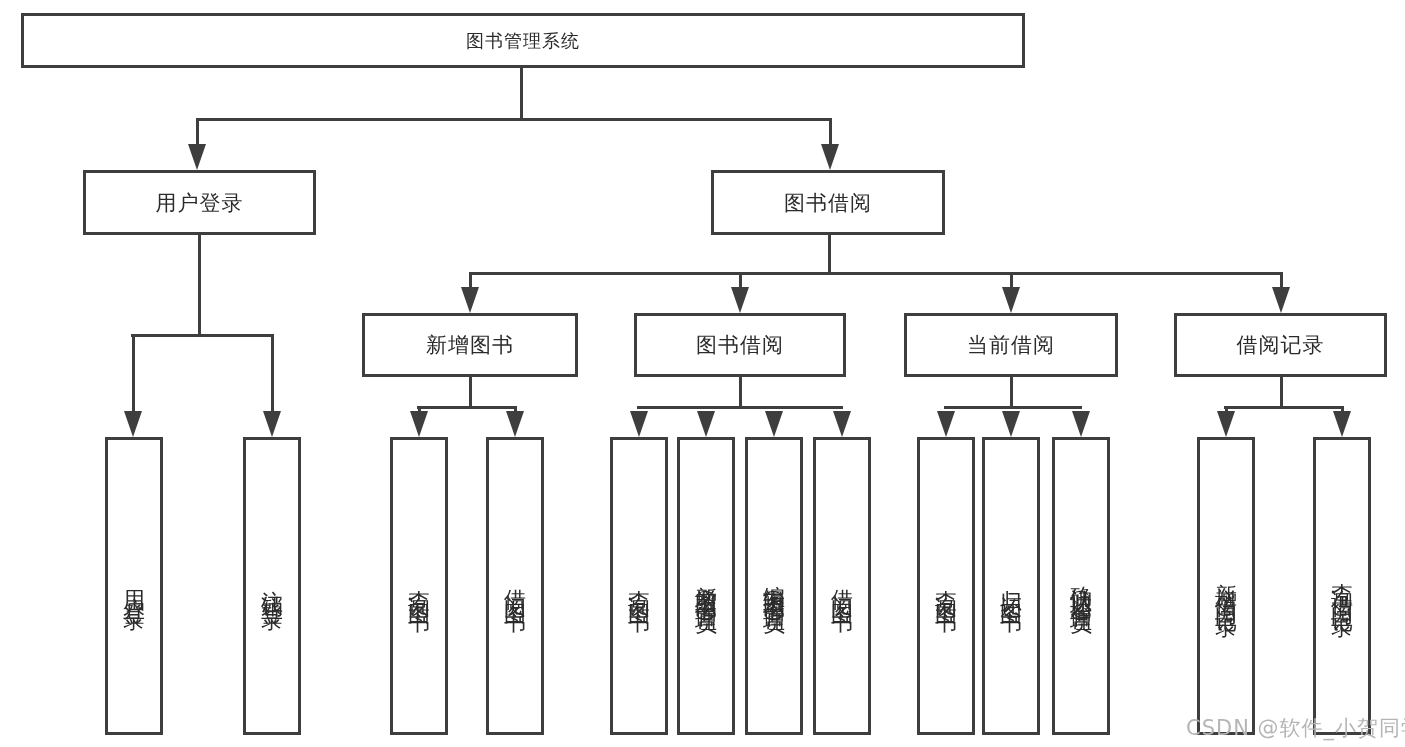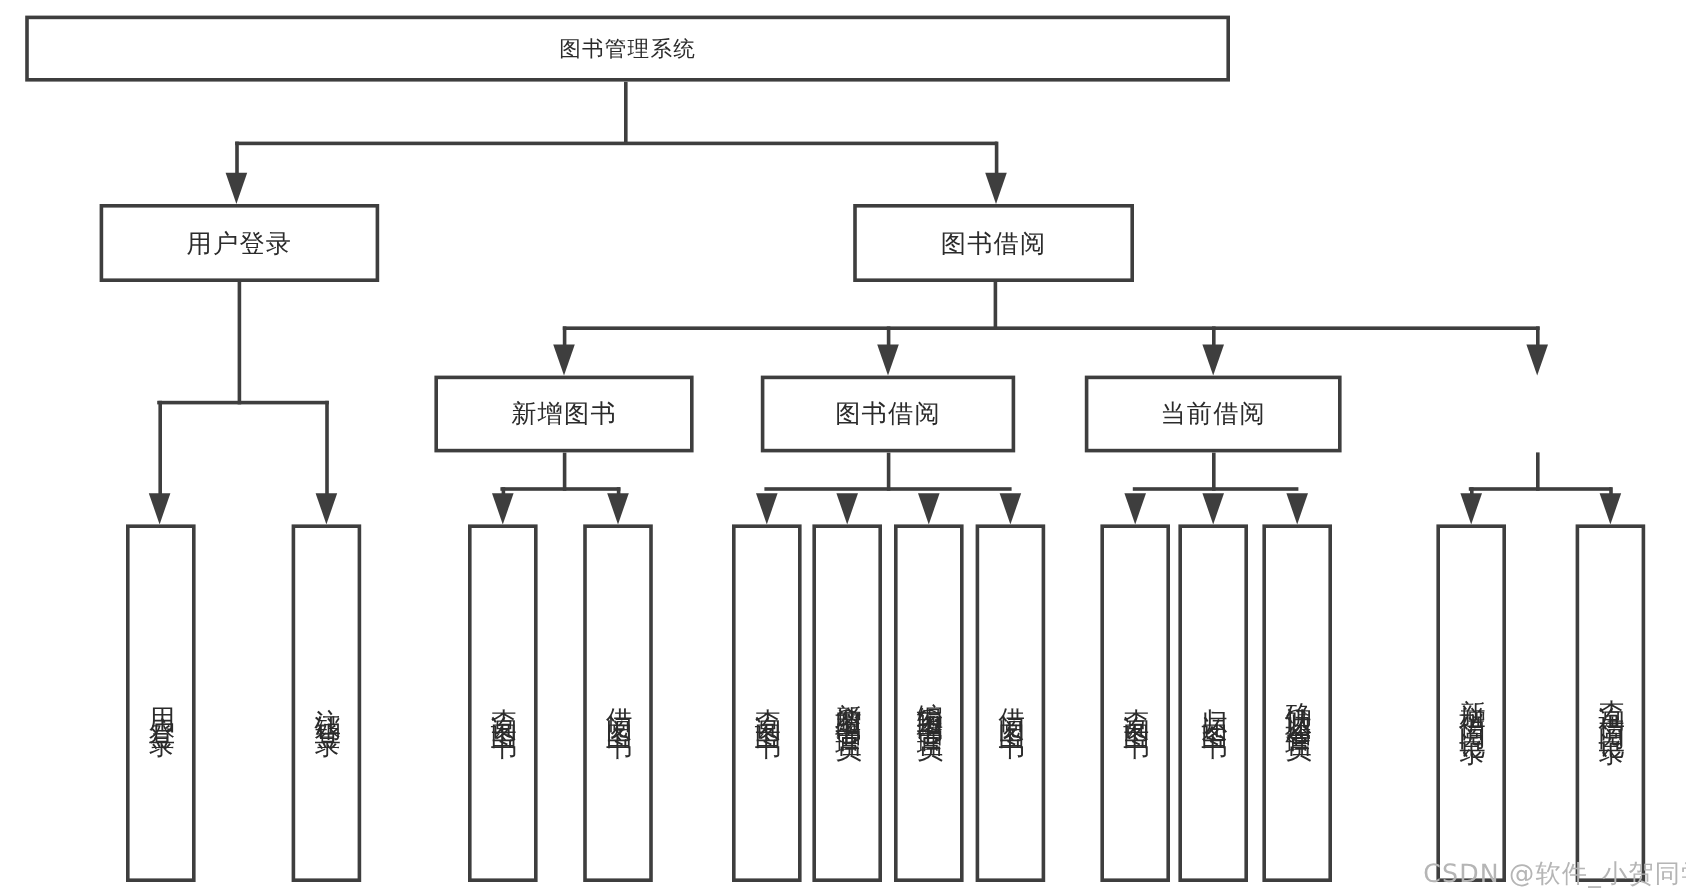--- a/index.html
+++ b/index.html
@@ -113,20 +113,23 @@
 
   <div class="box" style="left:362px; top:313px; width:216px; height:64px;">
     <span>新增图书</span>
   </div>
   <div class="box" style="left:634px; top:313px; width:212px; height:64px;">
     <span>图书借阅</span>
   </div>
   <div class="box" style="left:904px; top:313px; width:214px; height:64px;font-family:Liberation Serif, serif;">
     <span>当前借阅</span>
   </div>
+  <div class="box" style="left:1174px; top:313px; width:213px; height:64px;">
+    <span>借阅记录</span>
+  </div>
 
   <div class="vl" style="left:469px; top:377px; height:32px;"></div>
   <div class="hl" style="left:417px; top:406px; width:100px;"></div>
   <div class="vl" style="left:418px; top:406px; height:9px;"></div>
   <div class="arrow" style="left:410px; top:411px;"></div>
   <div class="vl" style="left:514px; top:406px; height:9px;"></div>
   <div class="arrow" style="left:506px; top:411px;"></div>
 
   <div class="vl" style="left:739px; top:377px; height:32px;"></div>
   <div class="hl" style="left:637px; top:406px; width:206px;"></div>

